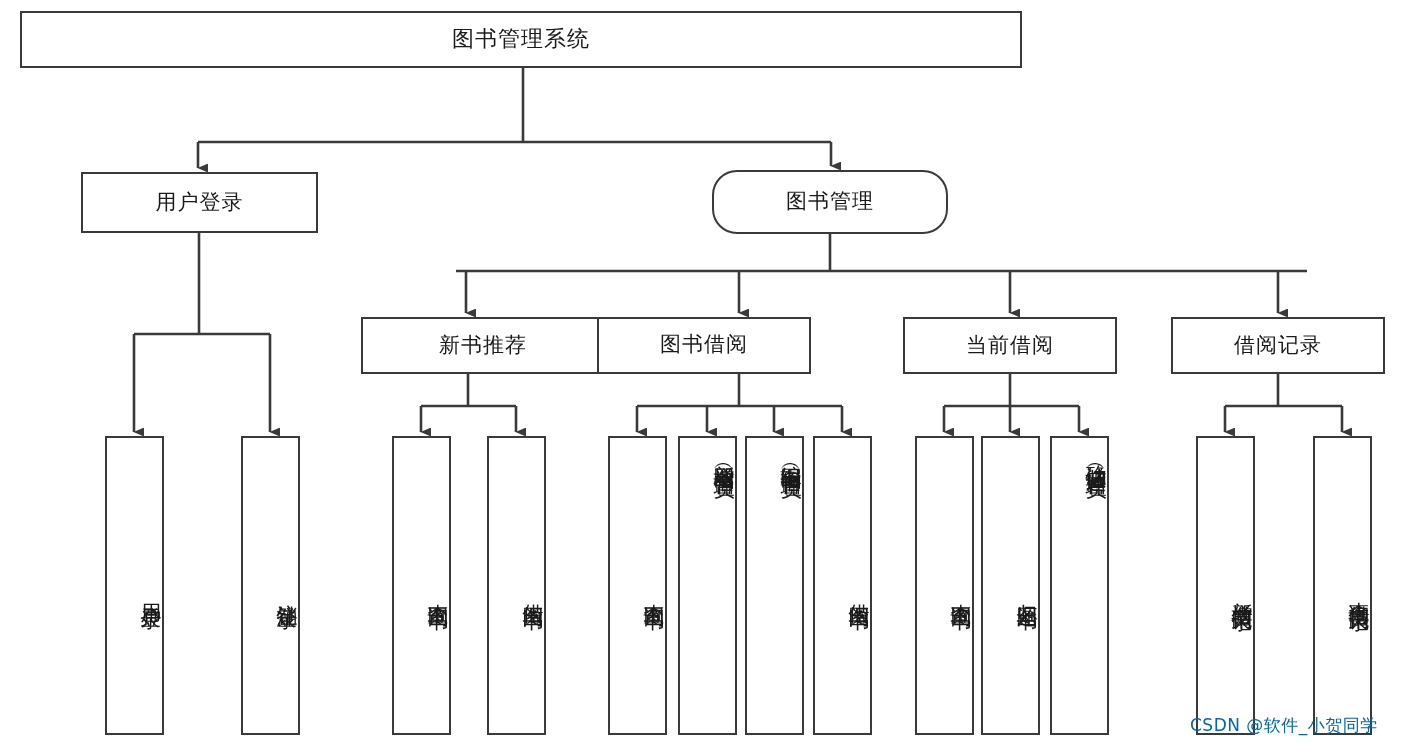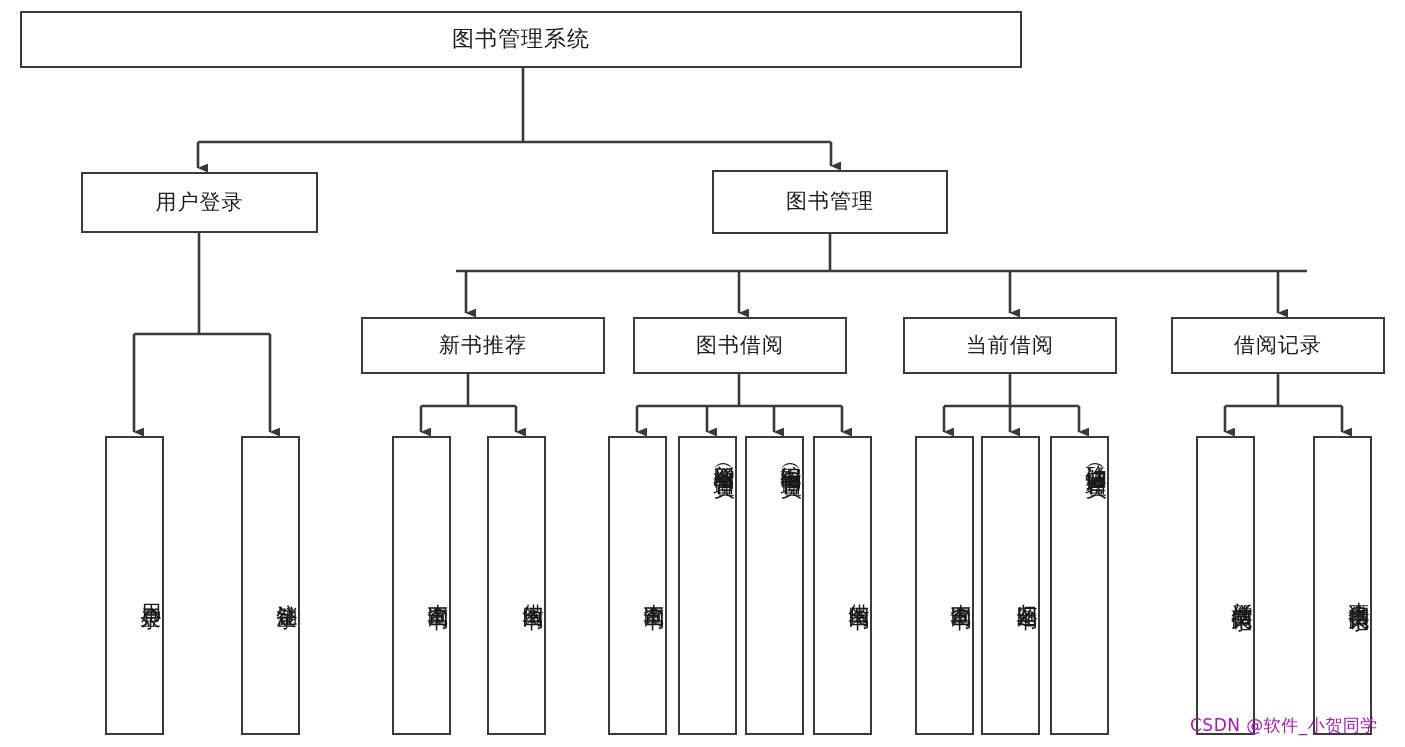--- a/index.html
+++ b/index.html
@@ -58,21 +58,21 @@
   }
   .vtext {
     writing-mode: vertical-rl;
     text-orientation: upright;
     display: block;
     white-space: nowrap;
   }
   .watermark {
     position: absolute;
     font-size: 17px;
-    color: #a21caf;
+    color: #0369a1;
     white-space: nowrap;
     letter-spacing: 0.5px;
   }
 </style>
 </head>
 <body>
 
 <div id="canvas">
 
   <svg class="wires" viewBox="0 0 1405 747" xmlns="http://www.w3.org/2000/svg">
@@ -125,28 +125,28 @@
     </g>
   </svg>
 
   <div class="node root horiz" style="left:20px; top:11px; width:1002px; height:57px;">
     <span>图书管理系统</span>
   </div>
 
   <div class="node horiz" style="left:81px; top:172px; width:237px; height:61px;">
     <span>用户登录</span>
   </div>
-  <div class="node horiz" style="left:712px; top:170px; width:236px; height:64px;">
+  <div class="node horiz" style="left:712px; top:170px; width:236px; height:64px;border-radius:25px;">
     <span>图书管理</span>
   </div>
 
   <div class="node horiz" style="left:361px; top:317px; width:244px; height:57px;">
     <span>新书推荐</span>
   </div>
-  <div class="node horiz" style="left:633px; top:317px; width:214px; height:57px;">
+  <div class="node horiz" style="left:597px; top:317px; width:214px; height:57px;font-family:Liberation Mono, monospace;">
     <span>图书借阅</span>
   </div>
   <div class="node horiz" style="left:903px; top:317px; width:214px; height:57px;text-align:center;">
     <span>当前借阅</span>
   </div>
   <div class="node horiz" style="left:1171px; top:317px; width:214px; height:57px;">
     <span>借阅记录</span>
   </div>
 
   <div class="node vert" style="left:105px; top:436px; width:59px; height:299px;">

